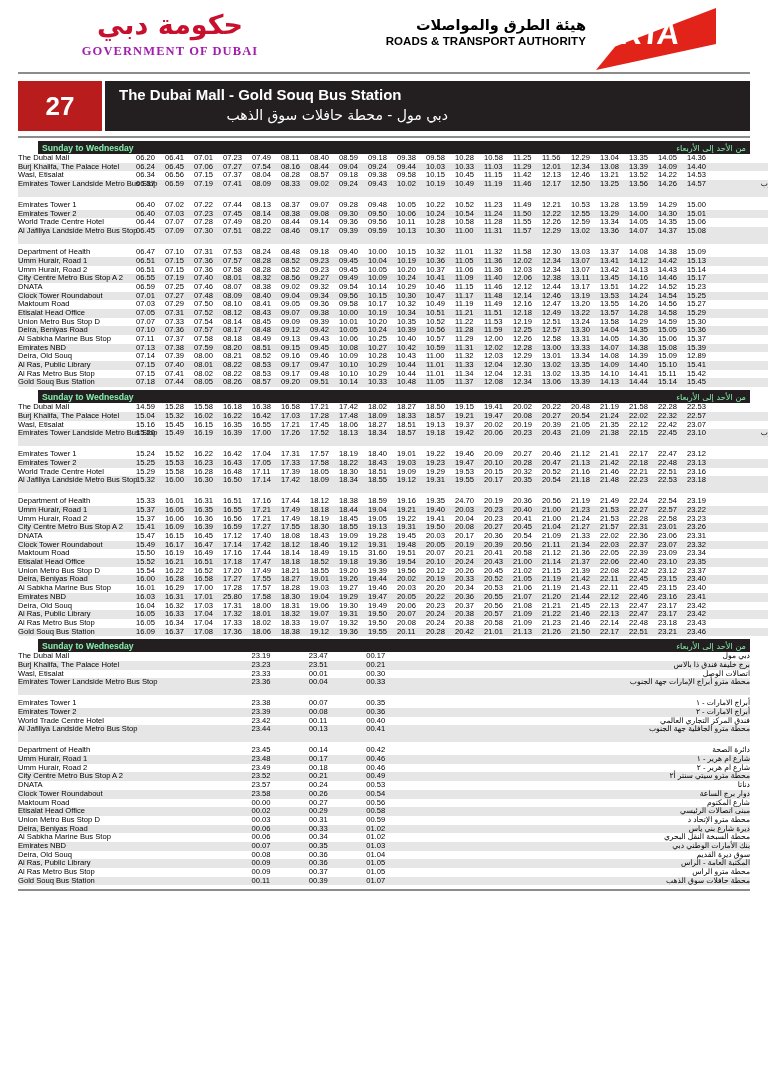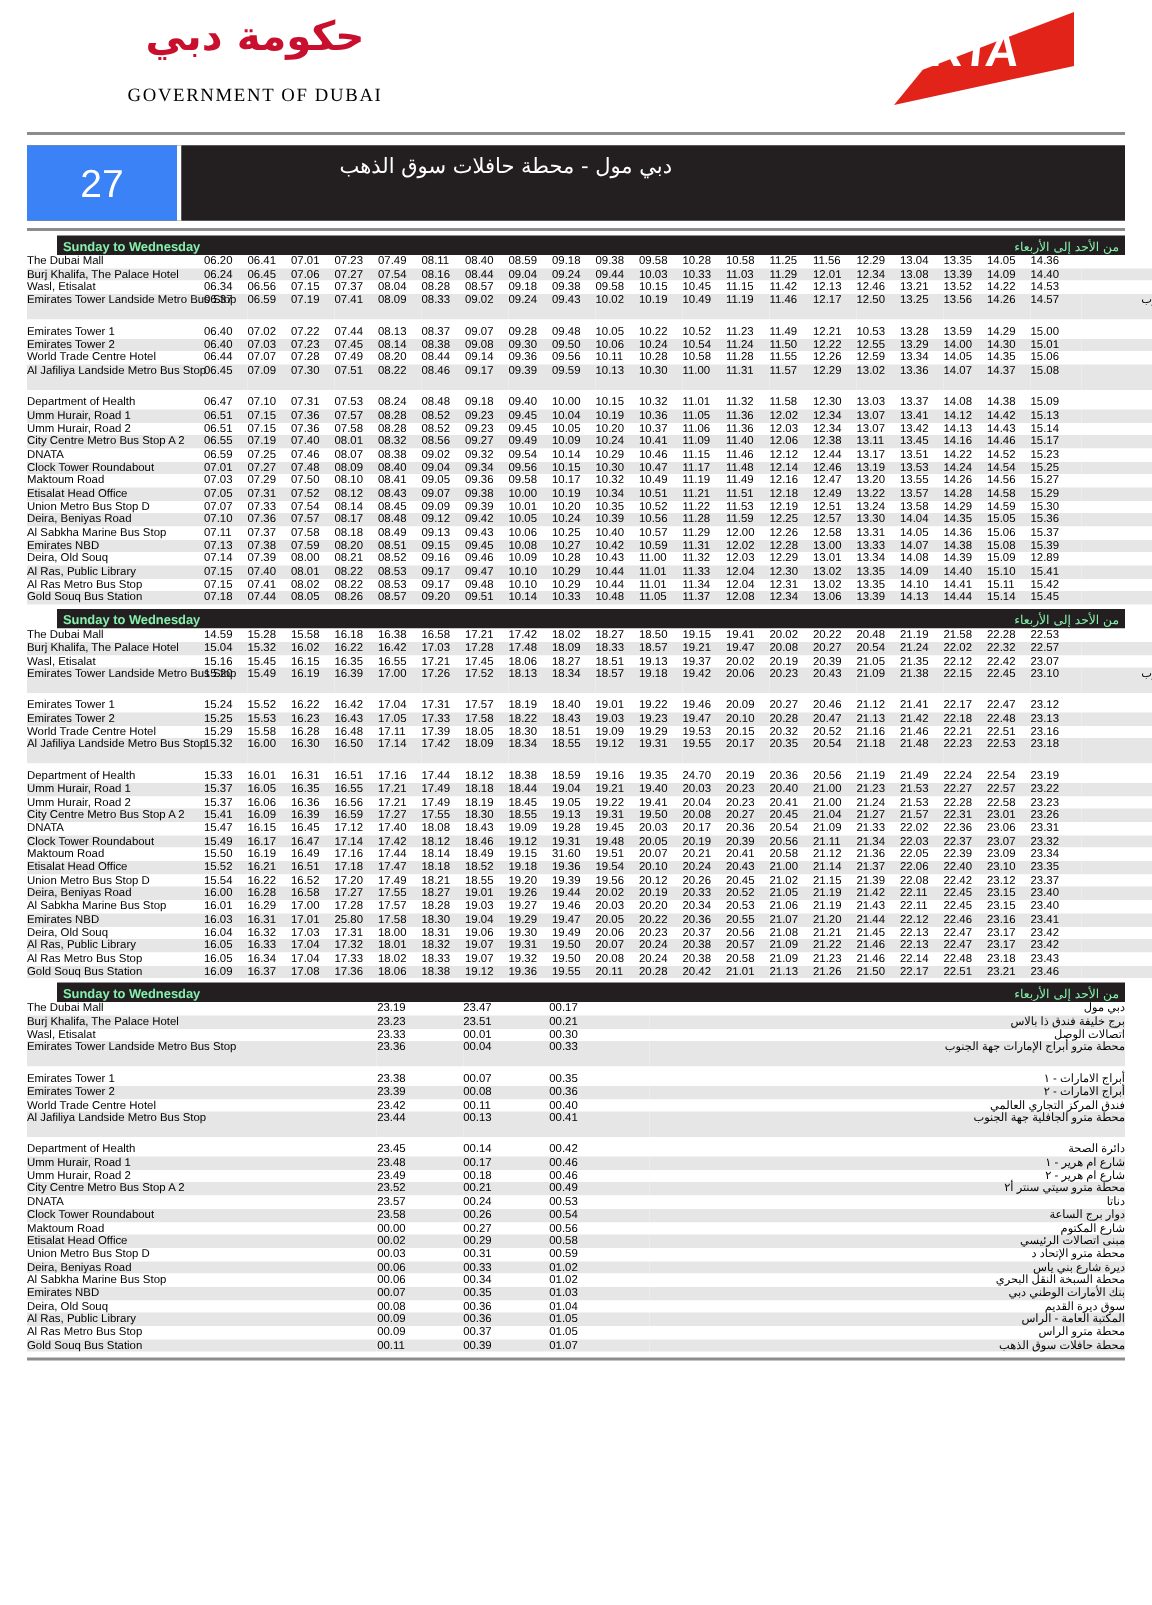--- a/index.html
+++ b/index.html
@@ -5,30 +5,30 @@
   html,body{margin:0;padding:0;}
   body{
     width:768px;height:1070px;background:#ffffff;
     font-family:"Liberation Sans", sans-serif;
     color:#000;
     -webkit-font-smoothing:none;
   }
   .page{width:768px;height:1070px;position:relative;box-sizing:border-box;}
 
   
-  .brandbar{height:88px;position:relative;}
+  .brandbar{height:72px;position:relative;}
   .gov{position:absolute;left:55px;top:6px;width:230px;text-align:center;}
   .gov .logo-ar{
     font-family:"DejaVu Sans", sans-serif;
     color:#c8102e;font-size:27px;line-height:38px;
     font-weight:bold;direction:rtl;letter-spacing:-1px;
   }
   .gov .logo-en{
-    color:#000000;font-size:12.5px;letter-spacing:1.1px;
-    font-family:"Liberation Serif", serif;font-weight:normal;margin-top:12px;
+    color:#a21caf;font-size:12.5px;letter-spacing:1.1px;
+    font-family:"Liberation Serif", serif;font-weight:bold;margin-top:0;
   }
   .rta-wrap{position:absolute;right:52px;top:8px;height:70px;display:flex;align-items:flex-start;}
   .rta-text{text-align:right;padding-top:8px;padding-right:10px;}
   .rta-text .ar{
     font-family:"DejaVu Sans", sans-serif;
     font-size:14.5px;font-weight:bold;direction:rtl;letter-spacing:1px;line-height:18px;
   }
   .rta-text .en{font-size:11.5px;font-weight:bold;letter-spacing:.1px;line-height:15px;}
   .rta-mark{position:relative;width:120px;height:62px;overflow:hidden;}
   .rta-tri{
@@ -40,22 +40,22 @@
     position:absolute;left:24px;top:8px;color:#fff;font-size:31px;font-weight:bold;
     font-family:"Liberation Sans", sans-serif;letter-spacing:-1px;
     transform:skewX(-6deg);
   }
 
   .hr-top{height:2px;background:#8c8c8c;margin:0 18px;}
 
   
   .routehead{display:flex;margin:7px 18px 0 18px;height:50px;background:#231f20;}
   .routenum{
-    width:100px;background:#3b82f6;color:#fff;display:flex;align-items:center;justify-content:center;
-    font-size:26px;font-weight:normal;
+    width:84px;background:#b91c1c;color:#fff;display:flex;align-items:center;justify-content:center;
+    font-size:26px;font-weight:bold;
   }
   .routesep{width:3px;background:#fff;}
   .routetitles{flex:1;background:#231f20;color:#fff;padding:4px 12px 0 14px;}
   .routetitles .en{font-size:15px;font-weight:bold;line-height:20px;}
   .routetitles .ar{
     font-family:"DejaVu Sans", sans-serif;
     font-size:14px;direction:rtl;text-align:right;line-height:21px;padding-right:290px;
   }
 
   .hr-under{height:2px;background:#8c8c8c;margin:5px 18px 0 18px;}
@@ -99,33 +99,38 @@
 <div class="page">
 
   <div class="brandbar">
 
     <div class="gov">
       <div class="logo-ar">حكومة دبي</div>
       <div class="logo-en">GOVERNMENT OF DUBAI</div>
     </div>
 
     <div class="rta-wrap">
+      <div class="rta-text">
+        <div class="ar">هيئة الطرق والمواصلات</div>
+        <div class="en">ROADS &amp; TRANSPORT AUTHORITY</div>
+      </div>
       <div class="rta-mark">
         <div class="rta-tri"></div>
         <div class="rta-letters">RTA</div>
       </div>
     </div>
   </div>
 
   <div class="hr-top"></div>
 
   <div class="routehead">
     <div class="routenum">27</div>
     <div class="routesep"></div>
     <div class="routetitles">
+      <div class="en">The Dubai Mall - Gold Souq Bus Station</div>
       <div class="ar">دبي مول - محطة حافلات سوق الذهب</div>
     </div>
   </div>
 
   <div class="hr-under"></div>
 
   <div class="tables" id="tables-root">
       <div class="secthead first">
         <div class="en">Sunday to Wednesday</div>
         <div class="ar">من الأحد إلى الأربعاء</div>

